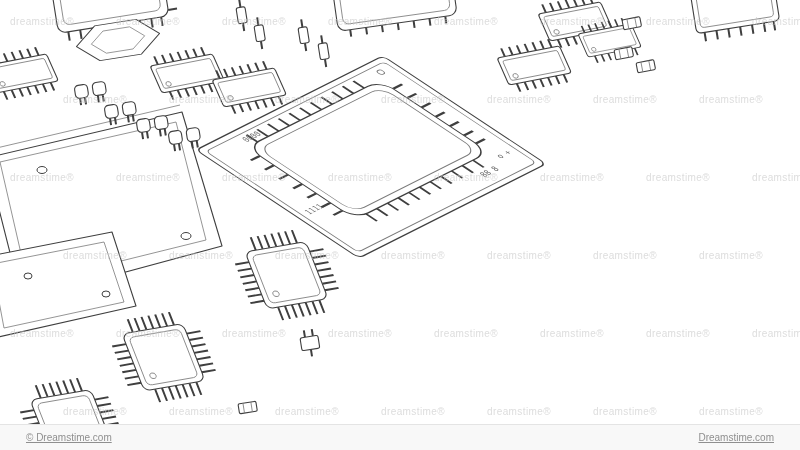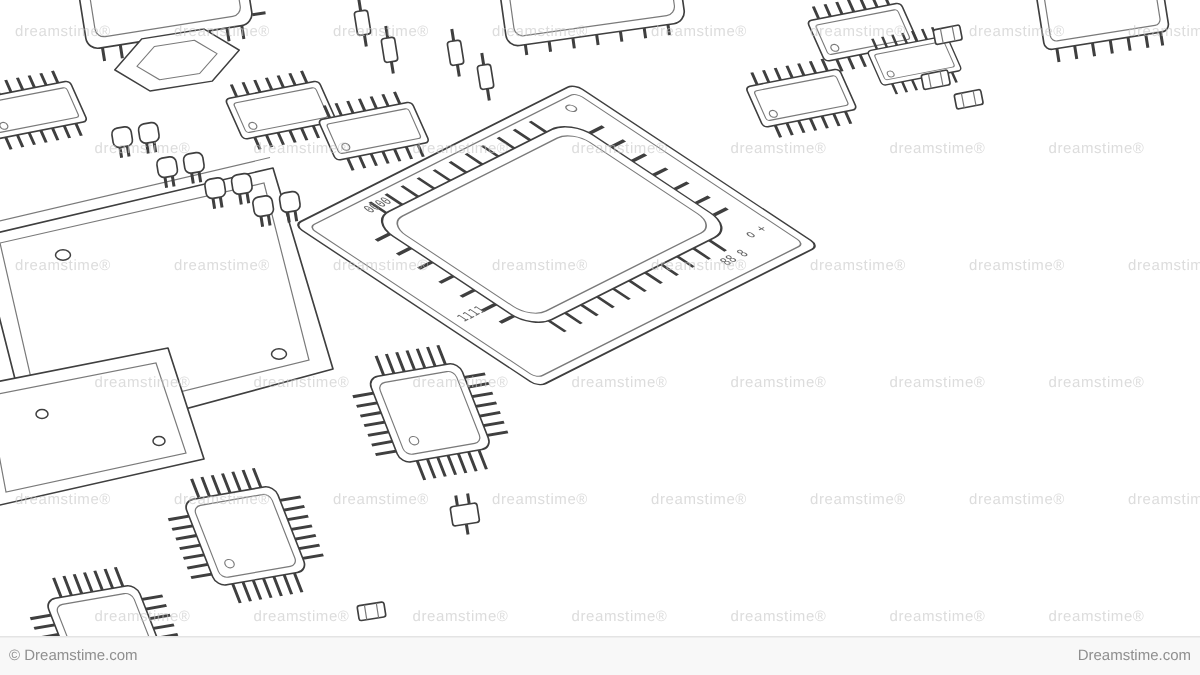--- a/index.html
+++ b/index.html
@@ -19,21 +19,21 @@
   
   #watermark-layer{position:absolute;left:0;top:0;width:800px;height:344px;pointer-events:none;}
   .wm-tile{
     position:absolute;font:10px "Liberation Sans",sans-serif;color:#c6c6c6;
     opacity:.6;letter-spacing:.4px;white-space:nowrap;
   }
   .wm-bar{
     position:absolute;left:0;right:0;bottom:0;height:25px;
     background:rgba(248,248,248,.93);border-top:1px solid #e4e4e4;
     display:flex;justify-content:space-between;align-items:center;
-    padding:0 6px;font:10px "Liberation Sans",sans-serif;color:#8f8f8f;
+    padding:0 26px;font:10px "Liberation Sans",sans-serif;color:#8f8f8f;text-decoration:underline;
   }
 </style>
 </head>
 <body>
 
 <div class="stage">
 
   <svg viewBox="0 0 800 450" width="800" height="450">
     <defs>
       <g id="c-soic">

